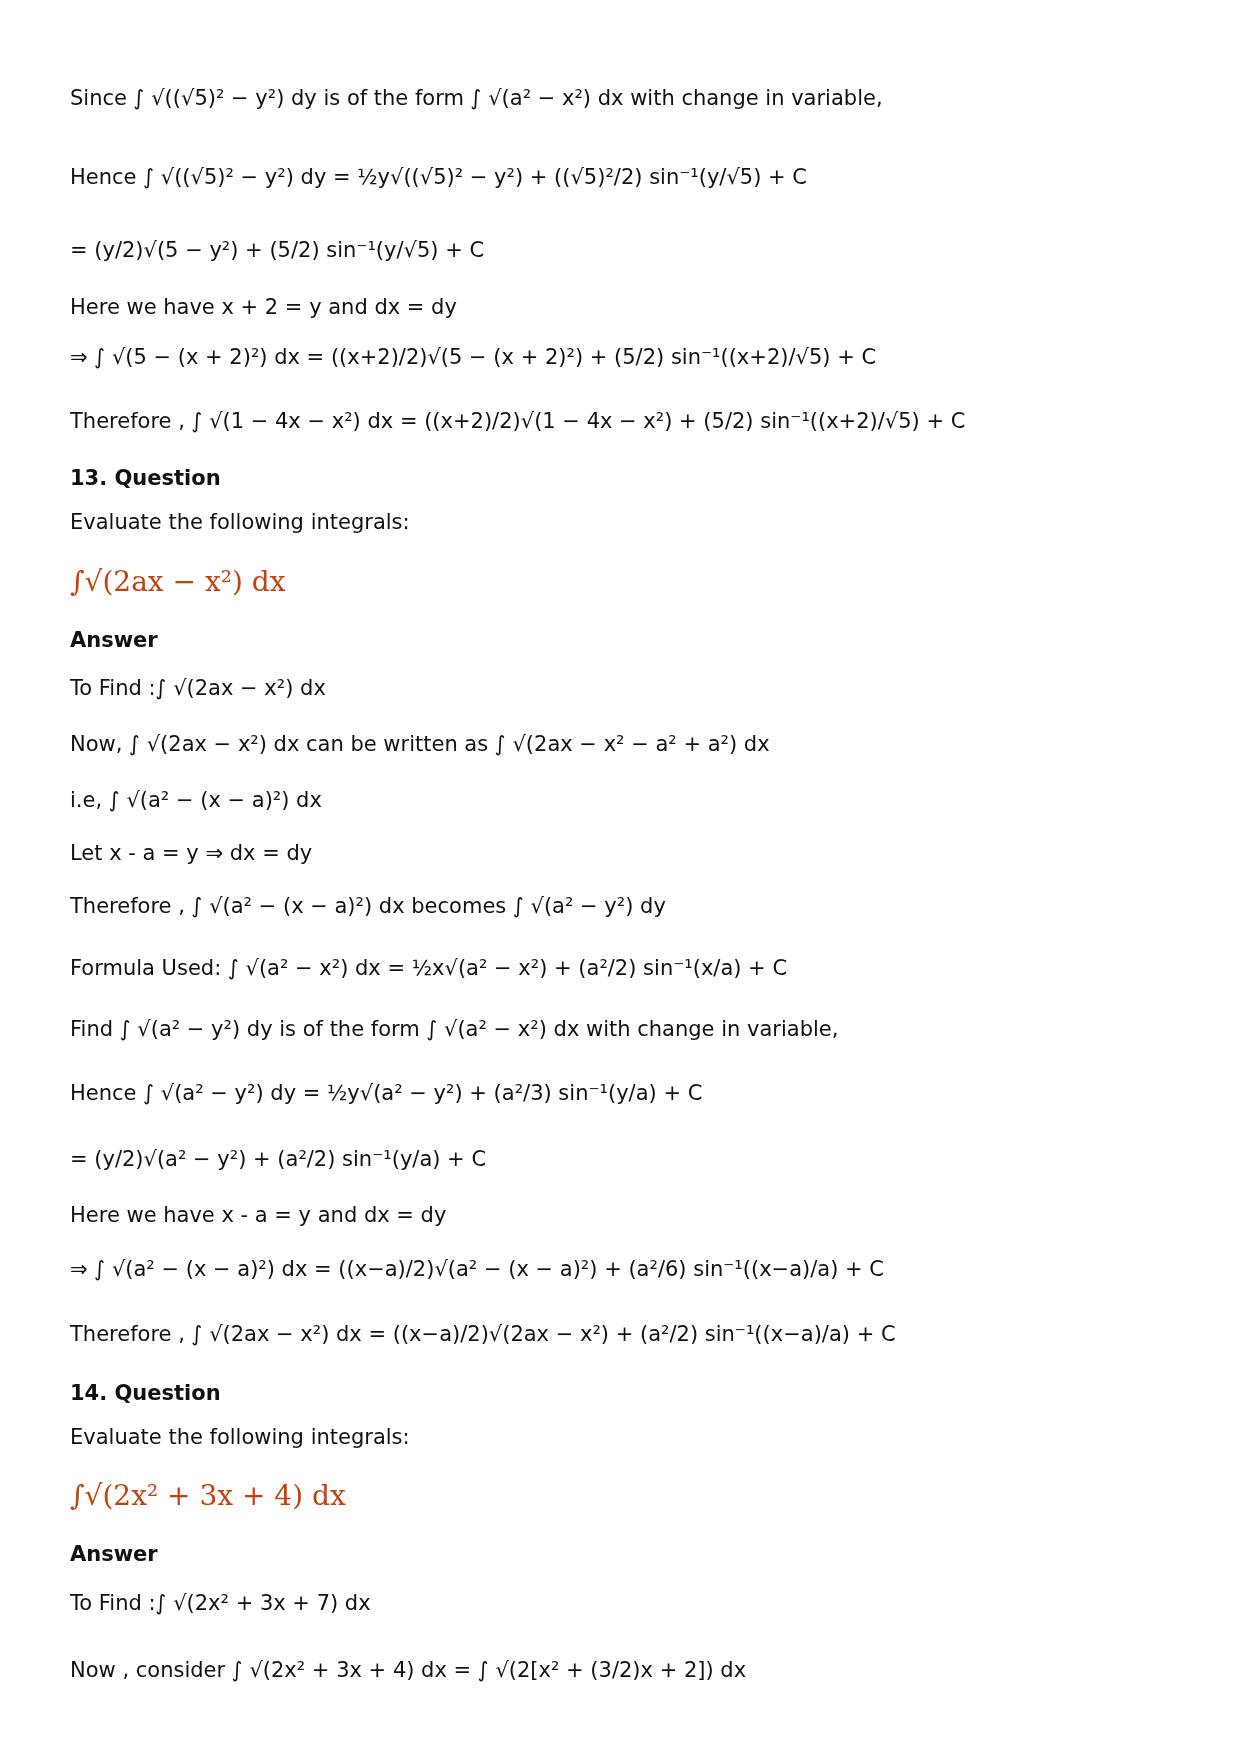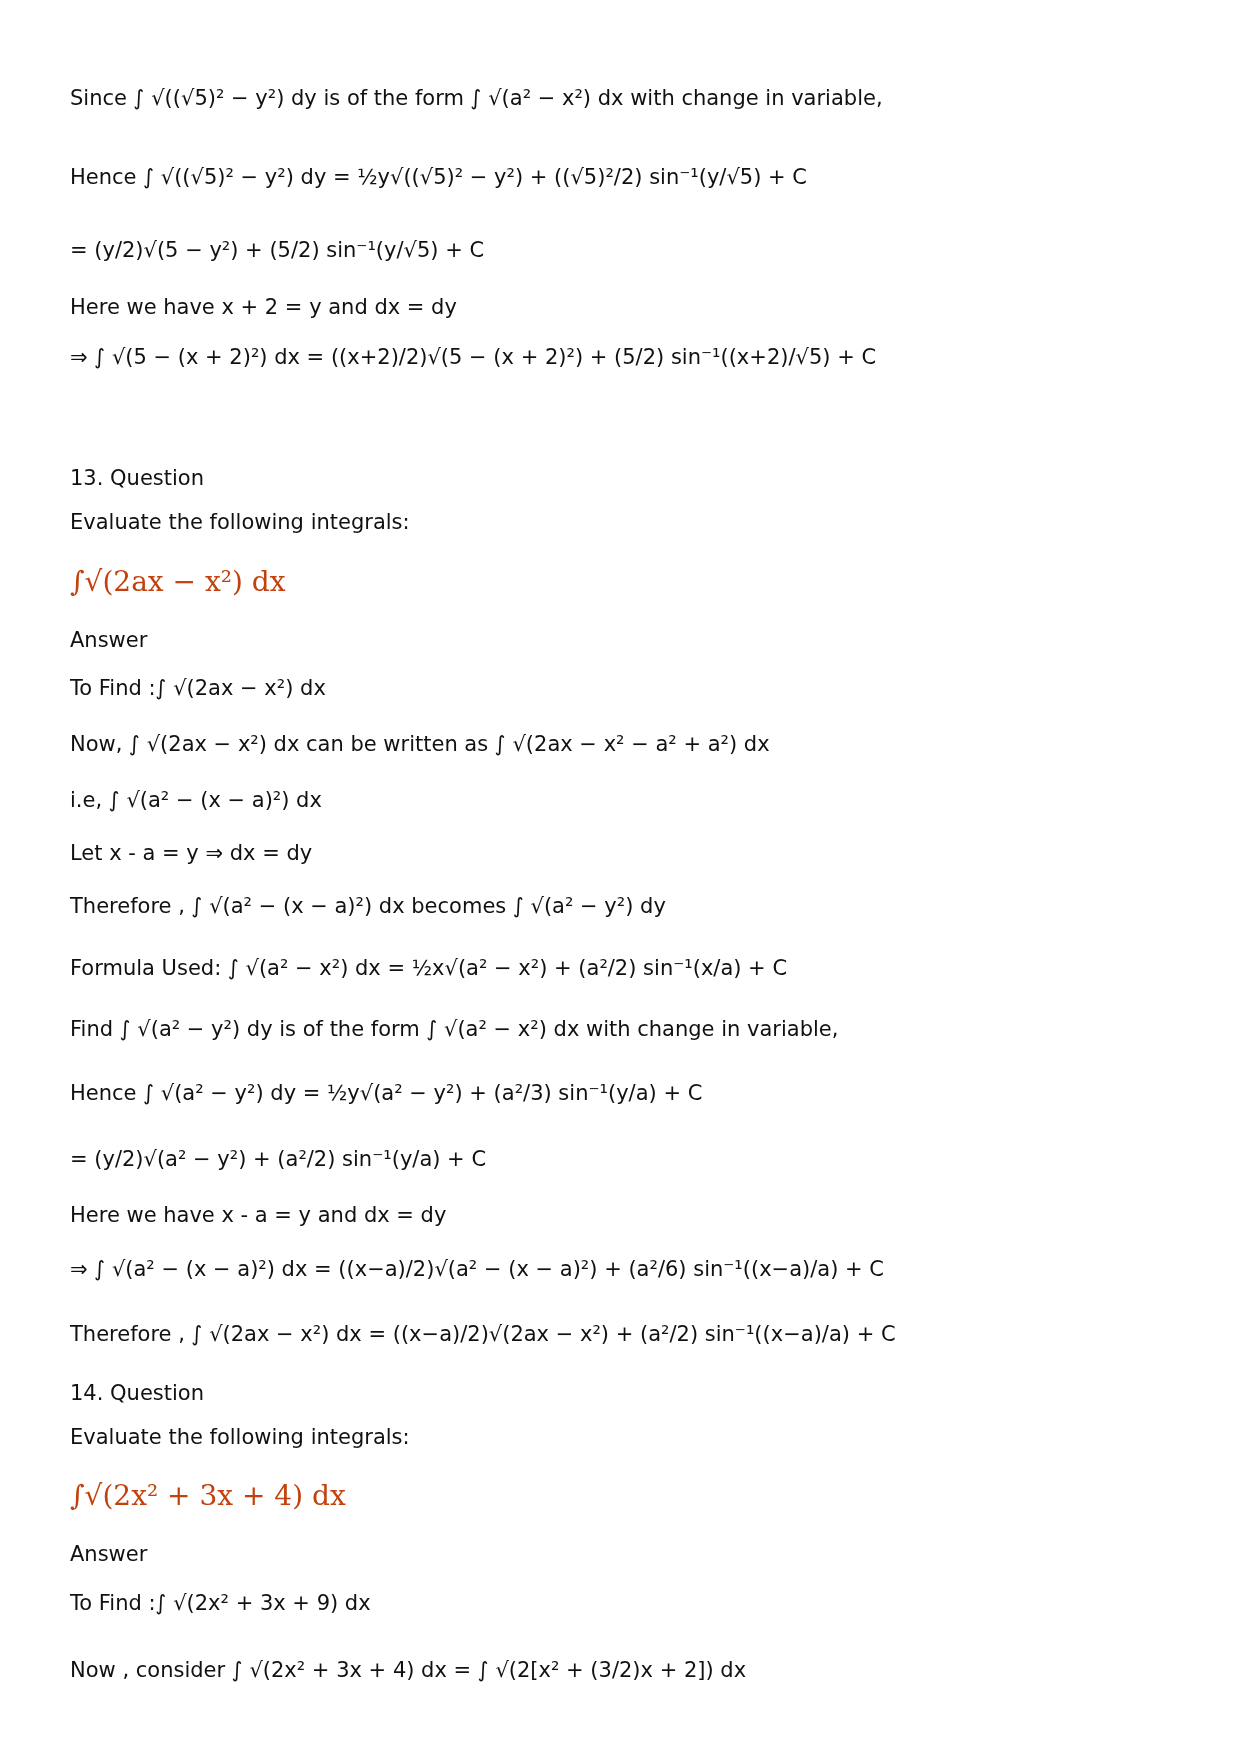--- a/index.html
+++ b/index.html
@@ -1,46 +1,47 @@
 <!DOCTYPE html>
 <html><head>
 <meta charset="utf-8">
 <style>
   html, body { margin: 0; padding: 0; background: #ffffff; }
   body { width: 1240px; height: 1755px; overflow: hidden; position: relative;
          font-family: "DejaVu Sans", sans-serif; color: #111; }
   .page { position: absolute; left: 0; top: 14px; width: 1052px; height: 1755px; }
   .line { position: absolute; left: 70px; font-size: 21px; white-space: nowrap; line-height: 1; display: flex; align-items: center; }
-  .heading { font-weight: normal; }
+  .heading { font-weight: bold; }
   .m-up { font-family: "DejaVu Serif", serif; font-style: normal; font-size: 28px; color: #c2410c; }
 </style>
 </head>
 <body>
 
 <div class="page">
   <div class="line" style="top:74px">Since ∫ √((√5)² − y²) dy is of the form ∫ √(a² − x²) dx with change in variable,</div>
   <div class="line" style="top:153px">Hence ∫ √((√5)² − y²) dy = ½y√((√5)² − y²) + ((√5)²/2) sin⁻¹(y/√5) + C</div>
   <div class="line" style="top:226px">= (y/2)√(5 − y²) + (5/2) sin⁻¹(y/√5) + C</div>
   <div class="line" style="top:283px">Here we have x + 2 = y and dx = dy</div>
   <div class="line" style="top:333px">⇒ ∫ √(5 − (x + 2)²) dx = ((x+2)/2)√(5 − (x + 2)²) + (5/2) sin⁻¹((x+2)/√5) + C</div>
+  <div class="line" style="top:397px">Therefore , ∫ √(1 − 4x − x²) dx = ((x+2)/2)√(1 − 4x − x²) + (5/2) sin⁻¹((x+2)/√5) + C</div>
   <div class="line heading" style="top:454px">13. Question</div>
   <div class="line" style="top:498px">Evaluate the following integrals:</div>
   <div class="line m-up" style="top:554px">∫√(2ax − x²) dx</div>
   <div class="line heading" style="top:616px">Answer</div>
   <div class="line" style="top:664px">To Find :∫ √(2ax − x²) dx</div>
   <div class="line" style="top:720px">Now, ∫ √(2ax − x²) dx can be written as ∫ √(2ax − x² − a² + a²) dx</div>
   <div class="line" style="top:776px">i.e, ∫ √(a² − (x − a)²) dx</div>
   <div class="line" style="top:829px">Let x - a = y ⇒ dx = dy</div>
   <div class="line" style="top:882px">Therefore , ∫ √(a² − (x − a)²) dx becomes ∫ √(a² − y²) dy</div>
   <div class="line" style="top:944px">Formula Used: ∫ √(a² − x²) dx = ½x√(a² − x²) + (a²/2) sin⁻¹(x/a) + C</div>
   <div class="line" style="top:1005px">Find ∫ √(a² − y²) dy is of the form ∫ √(a² − x²) dx with change in variable,</div>
   <div class="line" style="top:1069px">Hence ∫ √(a² − y²) dy = ½y√(a² − y²) + (a²/3) sin⁻¹(y/a) + C</div>
   <div class="line" style="top:1135px">= (y/2)√(a² − y²) + (a²/2) sin⁻¹(y/a) + C</div>
   <div class="line" style="top:1191px">Here we have x - a = y and dx = dy</div>
   <div class="line" style="top:1245px">⇒ ∫ √(a² − (x − a)²) dx = ((x−a)/2)√(a² − (x − a)²) + (a²/6) sin⁻¹((x−a)/a) + C</div>
   <div class="line" style="top:1310px">Therefore , ∫ √(2ax − x²) dx = ((x−a)/2)√(2ax − x²) + (a²/2) sin⁻¹((x−a)/a) + C</div>
   <div class="line heading" style="top:1369px">14. Question</div>
   <div class="line" style="top:1413px">Evaluate the following integrals:</div>
   <div class="line m-up" style="top:1468px">∫√(2x² + 3x + 4) dx</div>
   <div class="line heading" style="top:1530px">Answer</div>
-  <div class="line" style="top:1579px">To Find :∫ √(2x² + 3x + 9) dx</div>
+  <div class="line" style="top:1579px">To Find :∫ √(2x² + 3x + 7) dx</div>
   <div class="line" style="top:1646px">Now , consider ∫ √(2x² + 3x + 4) dx = ∫ √(2[x² + (3/2)x + 2]) dx</div>
 </div>
 
 </body></html>

